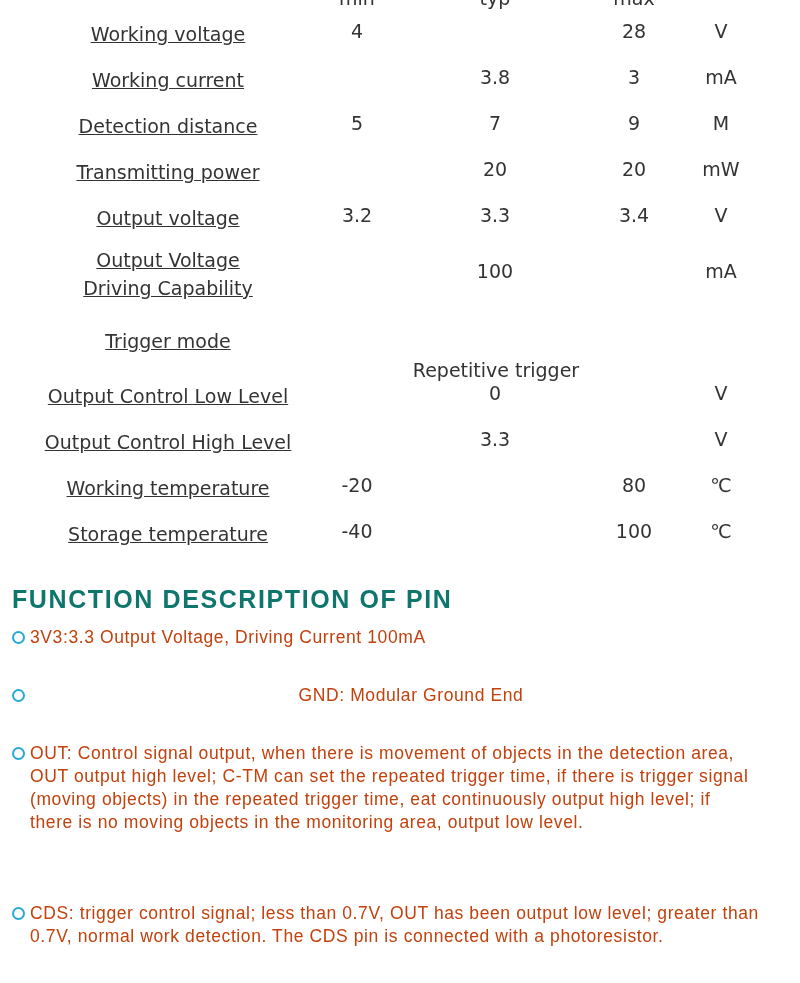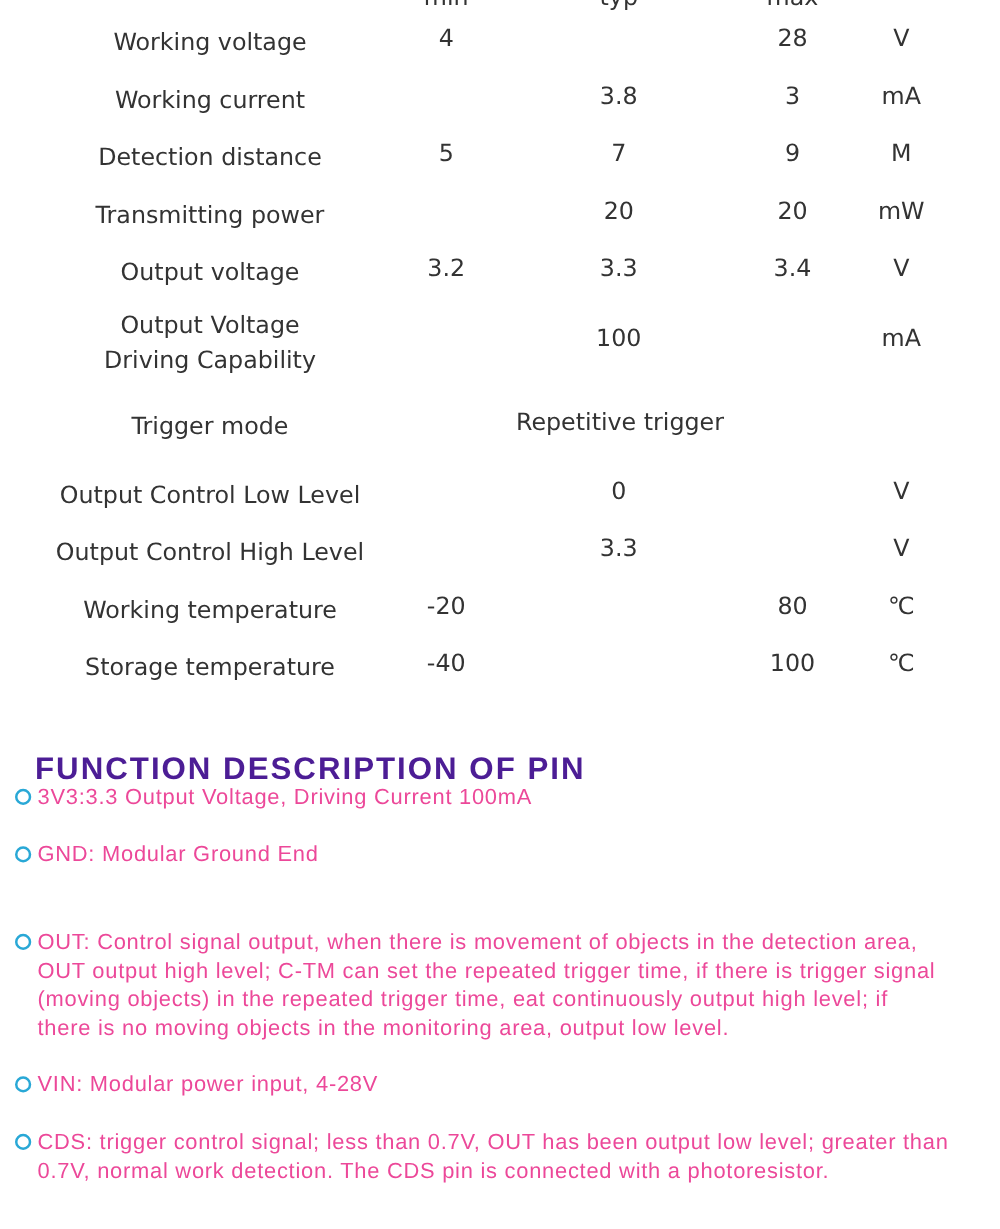--- a/index.html
+++ b/index.html
@@ -1,29 +1,29 @@
 <!DOCTYPE html>
 <html><head>
   <meta charset="utf-8">
   <style>
     html, body { margin: 0; padding: 0; background: #ffffff; }
     body { width: 800px; height: 983px; position: relative; overflow: hidden; color: #2a2a2a; }
     .spec { position: absolute; left: 0; top: 0; width: 800px; font-family: "DejaVu Sans", sans-serif; font-size: 19px; color: #333; }
     .hdr { position: absolute; top: -13px; font-size: 19px; color: #333; width: 120px; text-align: center; }
     .row { position: absolute; left: 0; width: 800px; }
     .cell { position: absolute; text-align: center; white-space: nowrap; }
-    .c-name { left: 20px; width: 296px; line-height: 28px; }
+    .c-name { left: 20px; width: 296px; line-height: 28px; text-decoration: underline; }
     .c-min { left: 307px; width: 100px; }
     .c-typ { left: 445px; width: 100px; }
     .c-max { left: 584px; width: 100px; }
     .c-unit { left: 671px; width: 100px; }
-    .c-span { left: 376px; width: 240px; }
+    .c-span { left: 376px; width: 240px; margin-top: 32px; }
     .section { position: absolute; left: 12px; top: 584px; width: 780px; font-family: "Liberation Sans", sans-serif; }
-    .section h2 { margin: 16px; font-size: 25px; font-weight: bold; letter-spacing: 1.6px; color: #4c1d95; line-height: 30px; }
-    .pin { position: absolute; left: 0; width: 780px; font-size: 17.5px; line-height: 23px; color: #ec4899; letter-spacing: 0.6px; }
+    .section h2 { margin: 0; font-size: 25px; font-weight: bold; letter-spacing: 1.6px; color: #0f766e; line-height: 30px; }
+    .pin { position: absolute; left: 0; width: 780px; font-size: 17.5px; line-height: 23px; color: #c2410c; letter-spacing: 0.6px; }
     .pin .bullet { position: absolute; left: 0; top: 5px; width: 9px; height: 9px; border: 2.5px solid #29a8d6; border-radius: 50%; }
     .pin .text { display: block; padding-left: 18px; }
   </style>
 </head>
 <body>
 
 <div class="spec">
   <div class="hdr" style="left:297px;">min</div>
   <div class="hdr" style="left:435px;">typ</div>
   <div class="hdr" style="left:574px;">max</div>
@@ -115,29 +115,25 @@
   </div>
 </div>
 
 <div class="section">
   <h2>FUNCTION DESCRIPTION OF PIN</h2>
 
   <div class="pin" style="top:42px;">
     <span class="bullet"></span>
     <span class="text">3V3:3.3 Output Voltage, Driving Current 100mA</span>
   </div>
-  <div class="pin" style="top:88px;">
+  <div class="pin" style="top:100px;text-align:center;">
     <span class="bullet"></span>
     <span class="text">GND: Modular Ground End</span>
   </div>
   <div class="pin" style="top:134px; width:740px;margin-top:24px;">
     <span class="bullet"></span>
     <span class="text">OUT: Control signal output, when there is movement of objects in the detection area, OUT output high level; C-TM can set the repeated trigger time, if there is trigger signal (moving objects) in the repeated trigger time, eat continuously output high level; if there is no moving objects in the monitoring area, output low level.</span>
-  </div>
-  <div class="pin" style="top:272px;">
-    <span class="bullet"></span>
-    <span class="text">VIN: Modular power input, 4-28V</span>
   </div>
   <div class="pin" style="top:318px; width:760px;">
     <span class="bullet"></span>
     <span class="text">CDS: trigger control signal; less than 0.7V, OUT has been output low level; greater than 0.7V, normal work detection. The CDS pin is connected with a photoresistor.</span>
   </div>
 </div>
 
 </body></html>

